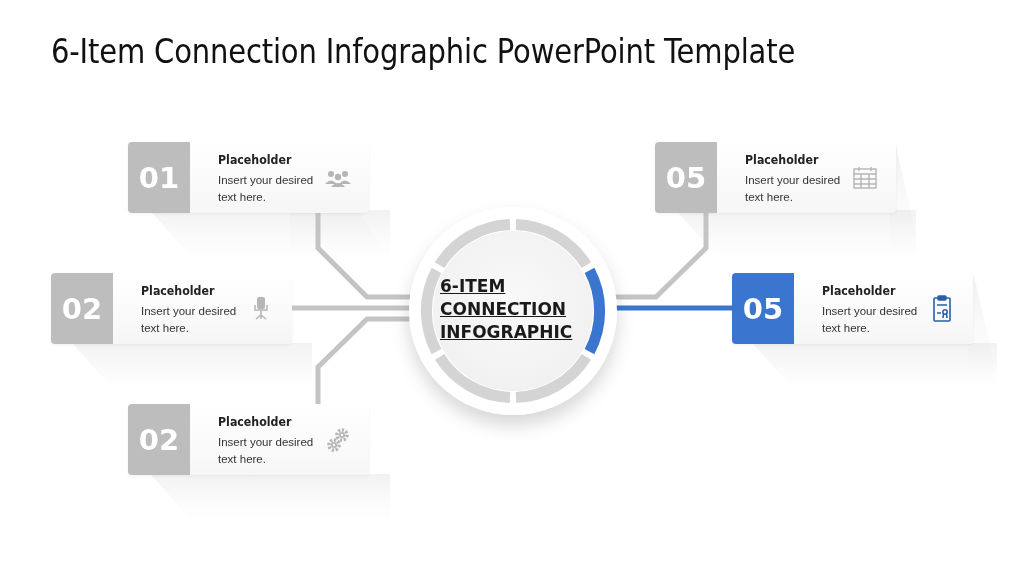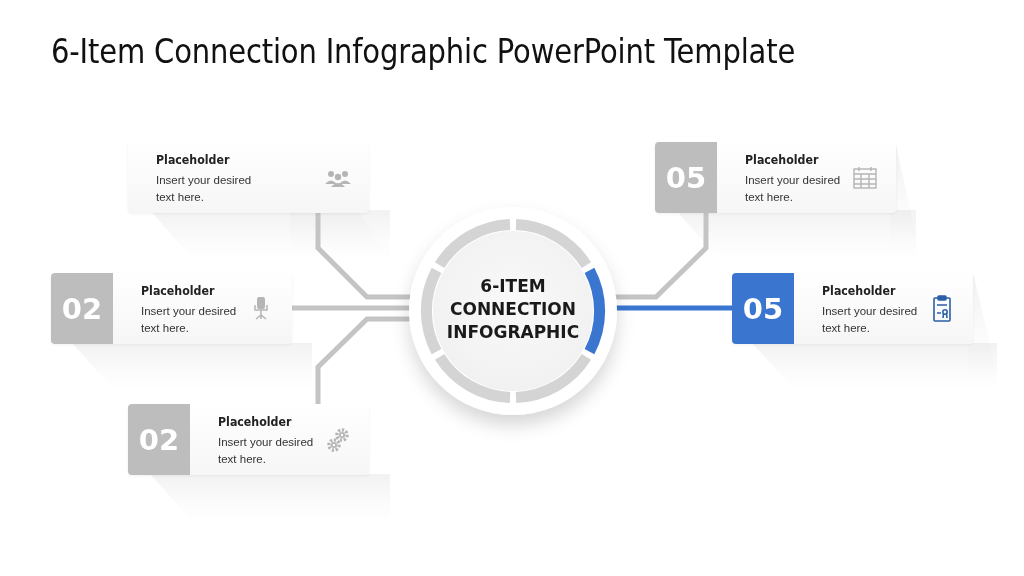--- a/index.html
+++ b/index.html
@@ -34,22 +34,22 @@
     font-family: "DejaVu Sans", sans-serif;
   }
   .num.active { background: #3a76d0; }
   .body { padding: 11px 0 0 28px; flex: 1; position: relative; }
   .head { font-size: 12px; font-weight: bold; color: #222; margin-bottom: 5px; font-family: "DejaVu Sans", sans-serif; transform: scaleX(0.92); transform-origin: left; }
   .desc { font-size: 11.5px; color: #333; line-height: 17px; width: 110px; }
   .ico { position: absolute; right: 16px; top: 22px; width: 30px; height: 28px; }
   svg { display: block; }
   .center-text {
     position: absolute; left: 440px; top: 275px; width: 146px;
-    text-align: center; font-weight: bold; font-size: 17px; line-height: 23px;
-    color: #1a1a1a; font-family: "DejaVu Sans", sans-serif;
+    text-align: left; font-weight: bold; font-size: 17px; line-height: 23px;
+    color: #1a1a1a; font-family: "DejaVu Sans", sans-serif; text-decoration: underline;
   }
 </style>
 </head>
 <body>
 
 <div class="title">6-Item Connection Infographic PowerPoint Template</div>
 
 <div class="shadow" style="left:150px;top:210px;width:240px;height:50px;clip-path:polygon(0 0,100% 0,100% 100%,18% 100%);"></div>
 <div class="shadow" style="left:290px;top:145px;width:100px;height:115px;clip-path:polygon(0 0,25% 0,100% 100%,0 100%);"></div>
 <div class="shadow" style="left:72px;top:343px;width:240px;height:48px;clip-path:polygon(0 0,100% 0,100% 100%,18% 100%);"></div>
@@ -91,20 +91,21 @@
   </g>
 </svg>
 
 <div class="center-text">
   <div>6-ITEM</div>
   <div>CONNECTION</div>
   <div>INFOGRAPHIC</div>
 </div>
 
 <div class="card" style="left:128px;top:142px;">
+  <div class="num">01</div>
   <div class="body">
     <div class="head">Placeholder</div>
     <div class="desc">Insert your desired text here.</div>
     <div class="ico">
       <svg width="30" height="28" viewBox="0 0 30 28" fill="#b5b5b5">
         <circle cx="8" cy="10" r="3"></circle>
           <circle cx="22" cy="10" r="3"></circle>
           <circle cx="15" cy="13" r="3.2"></circle>
         <path d="M2 20 q6 -7 12 0 z"></path>
           <path d="M16 20 q6 -7 12 0 z"></path>

